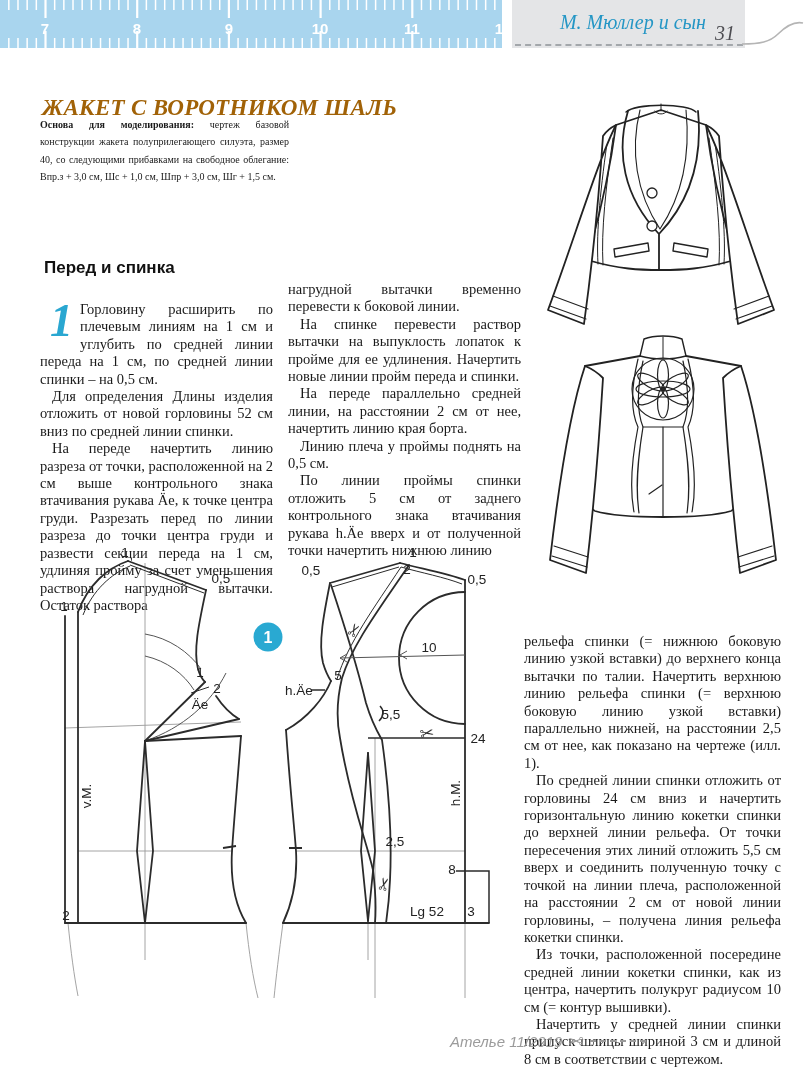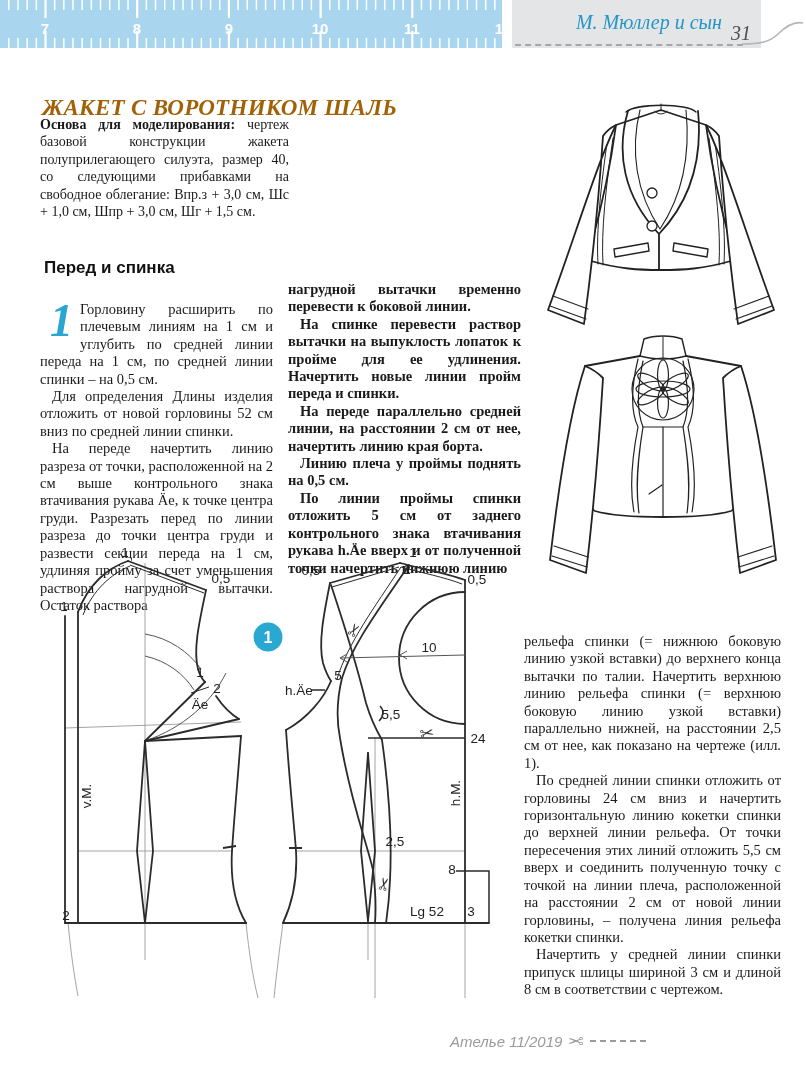--- a/index.html
+++ b/index.html
@@ -1,35 +1,35 @@
 <!DOCTYPE html>
 <html><head>
 <meta charset="utf-8">
 <style>
   html,body{margin:0;padding:0;background:#888;}
   .page{position:relative;width:806px;height:1080px;background:#ffffff;overflow:hidden;
         font-family:"Liberation Serif",serif;color:#1a1a1a;}
   
   .ruler{position:absolute;left:0;top:0;width:502px;height:48px;background:#a9d5ee;}
   
-  .hdrbox{position:absolute;left:512px;top:0;width:233px;height:48px;background:#e4e5e7;padding-left:16px;}
+  .hdrbox{position:absolute;left:512px;top:0;width:233px;height:48px;background:#e4e5e7;}
   .hdrbox .inner{position:absolute;right:10px;top:0;height:44px;display:flex;align-items:center;gap:9px;}
   .brand{font:italic 20px "Liberation Serif",serif;color:#2496c5;}
   .pagenum{font:italic 20px "Liberation Serif",serif;color:#4d4d52;margin-top:23px;}
   .hdr-dash{position:absolute;left:515px;top:44px;width:228px;border-top:2px dashed #a3a7ab;}
   .thread{position:absolute;left:740px;top:12px;}
   
   .title{position:absolute;left:42px;top:63px;font:italic bold 23px "Liberation Serif",serif;
          color:#a16207;letter-spacing:.3px;margin-top:32px;}
   
   .intro{position:absolute;left:40px;top:116px;width:249px;}
-  .intro p{margin:0;font-size:14px;line-height:17.4px;text-align:justify;}
+  .intro p{margin:0;font-size:10px;line-height:17.4px;text-align:justify;}
   .col{position:absolute;}
   .col1{left:40px;top:258px;width:233px;}
-  .col2{left:288px;top:281px;width:233px;font-weight:bold;}
+  .col2{left:288px;top:281px;width:233px;}
   .col3{left:524px;top:633px;width:257px;}
   .sec-head{font:bold 17px "Liberation Sans",sans-serif;color:#111;margin:0 0 23px 4px;}
   .para,.step{margin:0;font-size:14.5px;line-height:17.4px;text-align:justify;}
   .para{text-indent:12px;}
   .no-first-indent .para:first-child{text-indent:0;}
   .dropcap{float:left;font:italic bold 46px/34px "Liberation Serif",serif;color:#2aa7d1;
            margin:3px 7px 0 10px;}
   
   .jacket{position:absolute;}
   .jacket-front{left:528px;top:80px;}
@@ -200,20 +200,21 @@
       <p class="para">нагрудной вытачки временно перевести к боковой линии.</p>
       <p class="para">На спинке перевести раствор вытачки на выпуклость лопаток к пройме для ее удлинения. Начертить новые линии пройм переда и спинки.</p>
       <p class="para">На переде параллельно средней линии, на расстоянии 2 см от нее, начертить линию края борта.</p>
       <p class="para">Линию плеча у проймы поднять на 0,5 см.</p>
       <p class="para">По линии проймы спинки отложить 5 см от заднего контрольного знака втачивания рукава h.Äе вверх и от полученной точки начертить нижнюю линию</p>
     </div>
 
   <div class="col col3 no-first-indent">
       <p class="para">рельефа спинки (= нижнюю боковую линию узкой вставки) до верхнего конца вытачки по талии. Начертить верхнюю линию рельефа спинки (= верхнюю боковую линию узкой вставки) параллельно нижней, на расстоянии 2,5 см от нее, как показано на чертеже (илл. 1).</p>
       <p class="para">По средней линии спинки отложить от горловины 24 см вниз и начертить горизонтальную линию кокетки спинки до верхней линии рельефа. От точки пересечения этих линий отложить 5,5 см вверх и соединить полученную точку с точкой на линии плеча, расположенной на расстоянии 2 см от новой линии горловины, – получена линия рельефа кокетки спинки.</p>
+      <p class="para">Из точки, расположенной посередине средней линии кокетки спинки, как из центра, начертить полукруг радиусом 10 см (= контур вышивки).</p>
       <p class="para">Начертить у средней линии спинки припуск шлицы шириной 3 см и длиной 8 см в соответствии с чертежом.</p>
     </div>
 
   <svg class="jacket jacket-front" width="274" height="252" viewBox="0 0 274 252">
     <g fill="#fff" stroke="#222" stroke-width="1.8" stroke-linejoin="round" stroke-linecap="round">
 
       <path d="M 88,45 L 133,30 L 178,45 C 184,90 196,140 203,165 C 206,174 205,180 203,181
                C 175,189 155,190 133,190 C 111,190 91,189 63,181 C 61,180 60,174 63,165
                C 70,140 82,90 88,45 Z"></path>
 

